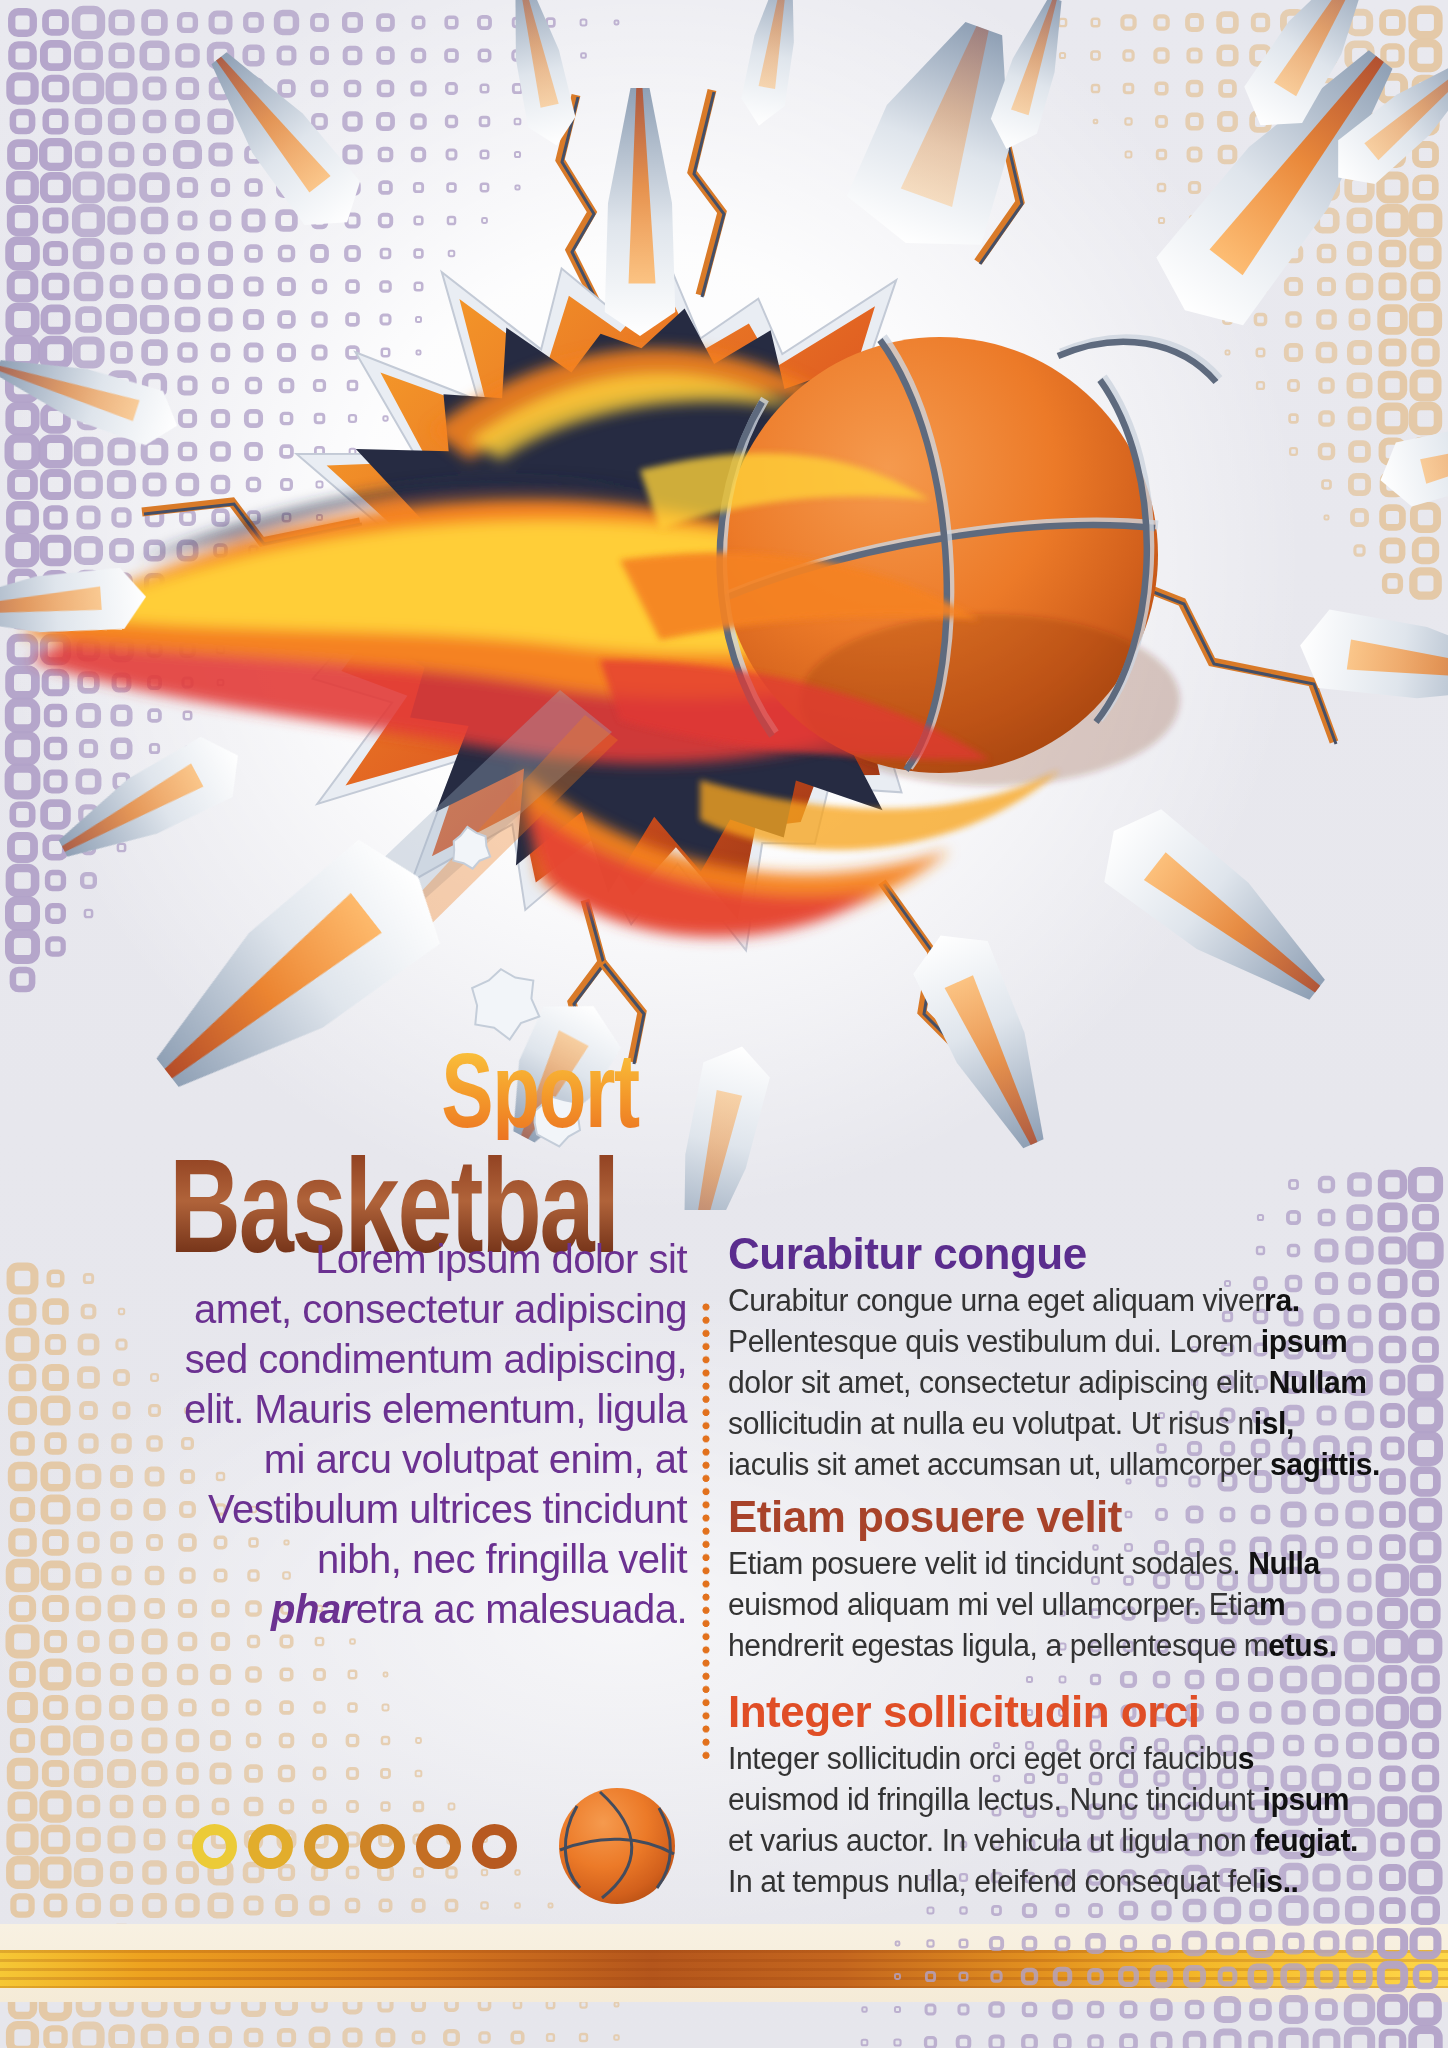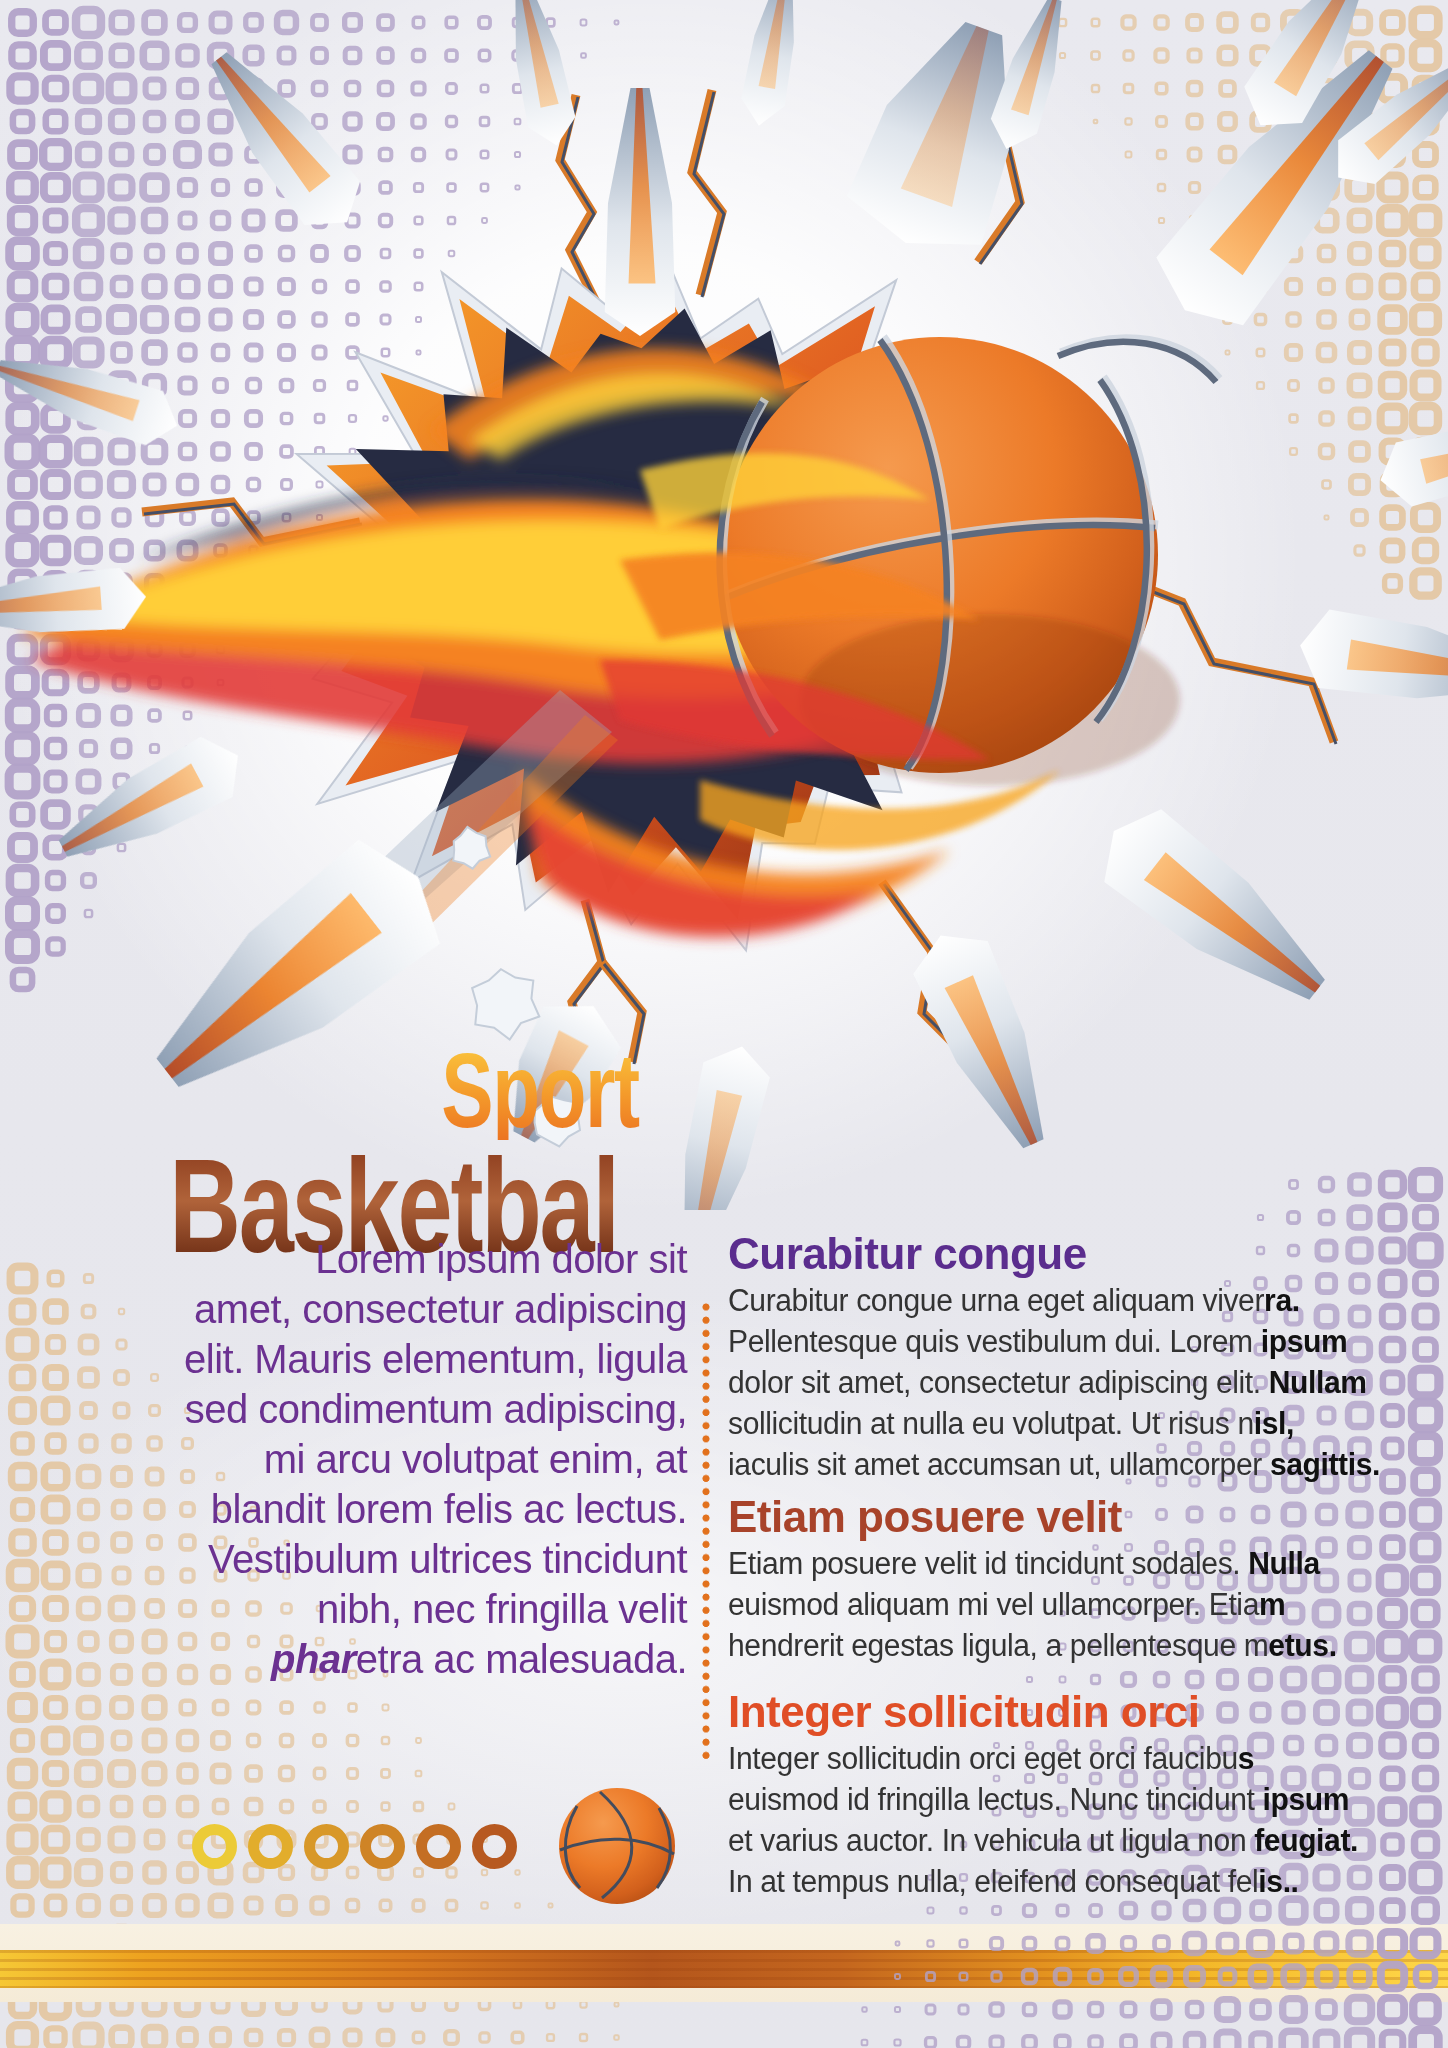--- a/index.html
+++ b/index.html
@@ -1245,24 +1245,23 @@
         <path d="M 700,780 C 840,820 960,820 1060,770 C 960,860 800,870 700,820 Z" fill="#f8a61f" opacity="0.85"></path>
       </g>
     </svg>
 
   <div id="sport" class="abs txt gtext">Sport</div>
   <div id="title" class="abs txt gtext">Basketball</div>
 
   <div id="intro" class="abs txt">
       <div>Lorem ipsum dolor sit</div>
       <div>amet, consectetur adipiscing</div>
+      <div>sed condimentum adipiscing,</div>
       <div>elit. Mauris elementum, ligula</div>
-      <div>sed condimentum adipiscing,</div>
       <div>mi arcu volutpat enim, at</div>
-      <div>blandit lorem felis ac lectus.</div>
       <div>Vestibulum ultrices tincidunt</div>
       <div>nibh, nec fringilla velit</div>
       <div><b>phar</b>etra ac malesuada.</div>
     </div>
   <div id="divider" class="abs"></div>
 
   <div id="rightcol" class="abs txt">
       <div class="sec-h" style="color: rgb(91, 45, 142);">Curabitur congue</div>
       <div class="sec-body">
         <div>Curabitur congue urna eget aliquam viver<b>ra.</b></div>

